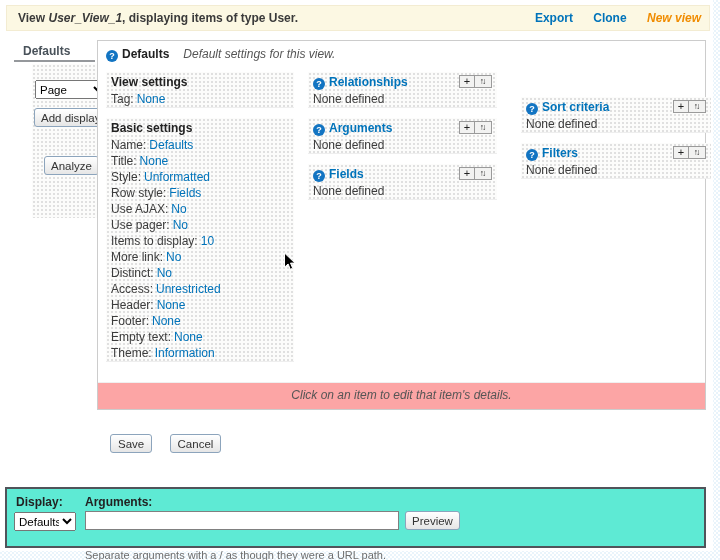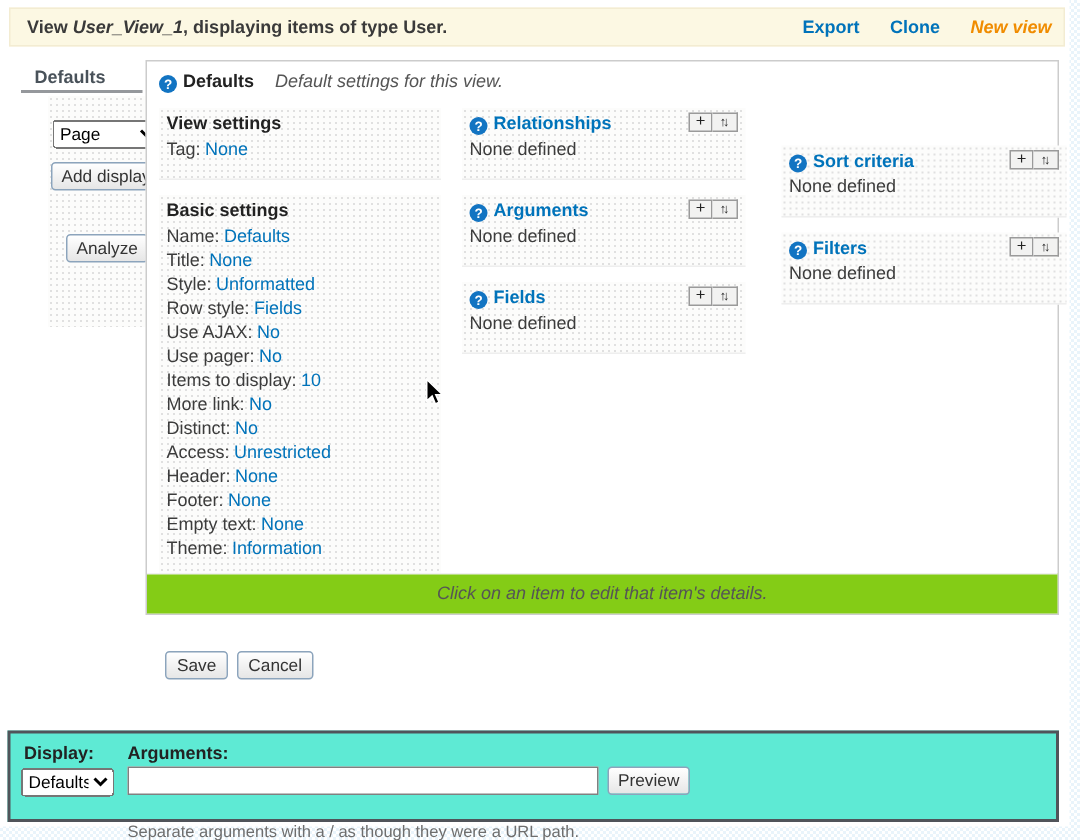--- a/index.html
+++ b/index.html
@@ -64,42 +64,42 @@
   .panel-subtitle { font-style:italic; color:#555; margin-left:14px; }
   .help-icon {
     display:inline-block; width:12px; height:12px; border-radius:7px;
     background:#1274c2; color:#fff; font-size:9px; font-weight:bold;
     text-align:center; line-height:12px; vertical-align:-1px; cursor:pointer;
   }
   .col { position:absolute; top:31px; }
   .col1 { left:8px;   width:188px; }
   .col2 { left:210px; width:189px; }
   .col3 { left:423px; width:190px;margin-top:25px; }
-  .box { margin-bottom:10px; padding:3px 5px 12px 5px; border-bottom:1px solid #eee; }
+  .box { margin-bottom:10px; padding:3px 5px 0 5px; border-bottom:1px solid #eee; }
   .box-title-row { position:relative; height:16px; }
   .box-title { font-weight:bold; color:#222; }
   .box-title-link { font-weight:bold; color:#0073ba; cursor:pointer; margin-left:4px; }
   .mini-buttons { position:absolute; right:0; top:0; display:flex; }
   .mini-btn {
     width:16px; height:13px; border:1px solid #9a9a9a; background:#f2f2f1;
     font-size:11px; line-height:11px; text-align:center; color:#222; cursor:pointer;
   }
   .mini-btn.rearrange { border-left:none; font-size:8.5px; letter-spacing:-2px; width:17px; padding-right:2px; }
   .box .row { line-height:16px; color:#3c3c3c; white-space:nowrap; }
   .box .row a { color:#0073ba; text-decoration:none; margin-left:3px; cursor:pointer; }
   .empty-text { line-height:16px; color:#3c3c3c; }
   .panel-hint {
     position:absolute; left:0; right:0; bottom:0; padding:5px 0 7px;
     text-align:center; font-style:italic; color:#555;
-    border-top:1px solid #f0f0f0; background:#84cc16;
+    border-top:1px solid #f0f0f0; background:#fca5a5;
   }
 
   
   .actions { position:absolute; left:110px; top:434px; }
-  .actions button { margin-right:2px; padding:1px 7px; }
+  .actions button { margin-right:14px; padding:1px 7px; }
 
   
   .preview-pane {
     position:absolute; left:5px; top:487px; width:701px; height:61px;
     border:2px solid #50545a; background:#5eead4;
   }
   .pv-display-label { position:absolute; left:9px; top:6px; font-weight:bold; color:#222; }
   .pv-display-select { position:absolute; left:7px; top:23px; width:62px; font-size:11.5px; height:19px; }
   .pv-args-label { position:absolute; left:78px; top:6px; font-weight:bold; color:#222; }
   .pv-input {

